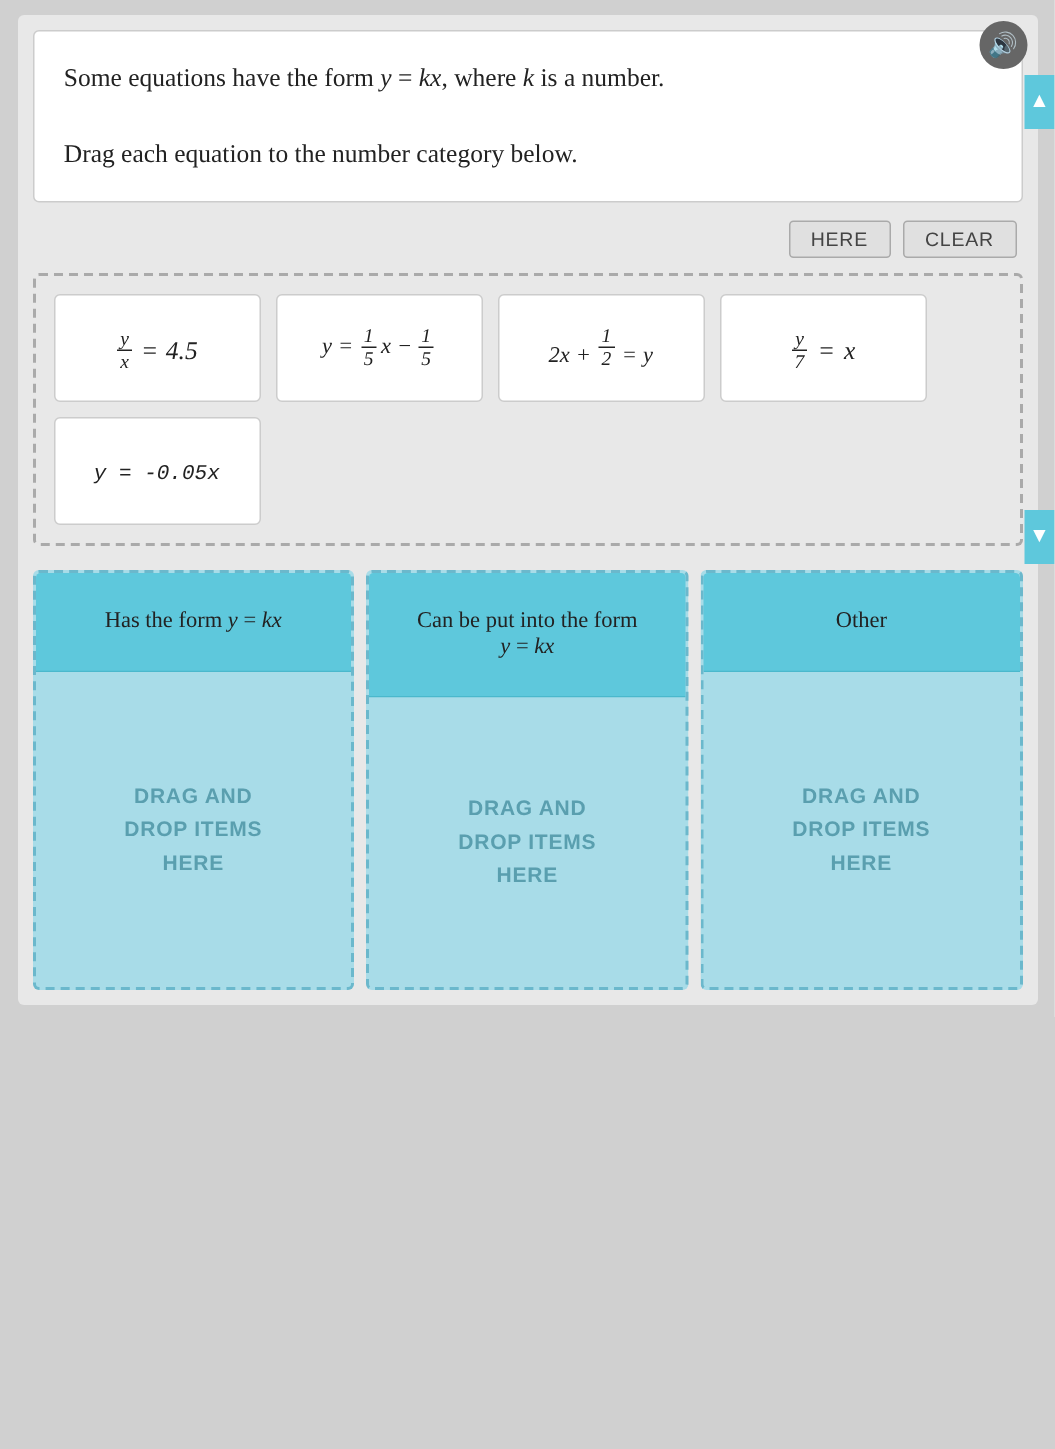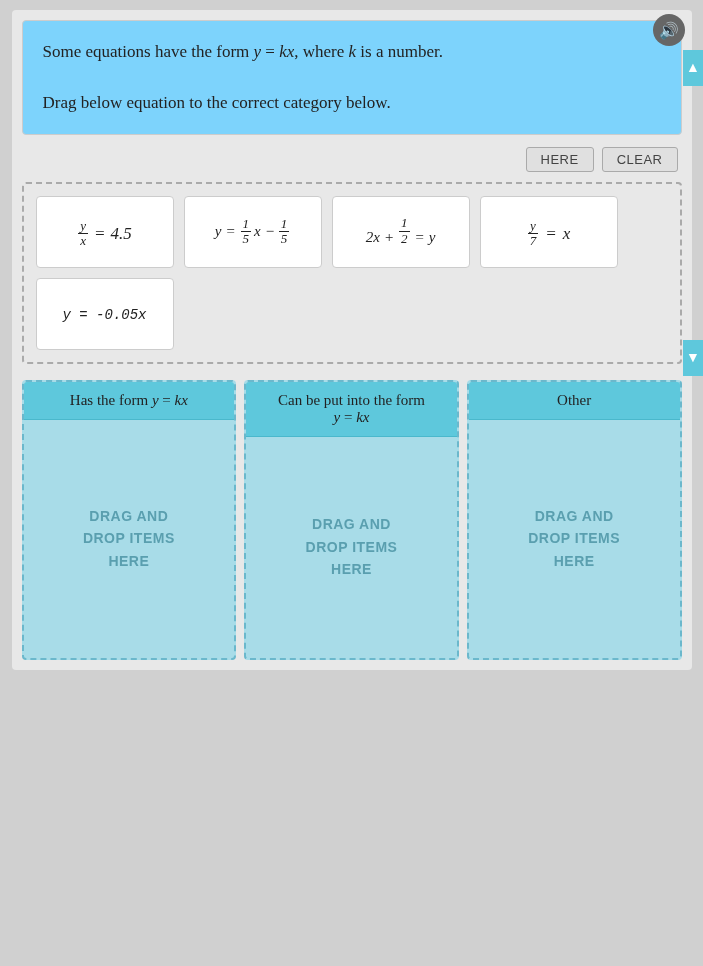--- a/index.html
+++ b/index.html
@@ -14,21 +14,21 @@
     .main-container {
       width: 680px;
       margin: 10px auto;
       background: #e8e8e8;
       border-radius: 4px;
       padding: 10px;
     }
 
     
     .instruction-box {
-      background: #7dd3fc;
+      background: #ffffff;
       border: 1px solid #ccc;
       border-radius: 4px;
       padding: 18px 20px;
       margin-bottom: 12px;
       font-size: 17px;
       line-height: 1.5;
       color: #222;
     }
 
     
@@ -93,21 +93,21 @@
       min-height: 280px;
       display: flex;
       flex-direction: column;
       align-items: center;
     }
 
     .drop-zone-header {
       width: 100%;
       background: #5ec8dc;
       border-radius: 3px 3px 0 0;
-      padding: 10px 8px;
+      padding: 24px 8px;
       text-align: center;
       font-size: 15px;
       color: #222;
       font-family: Georgia, serif;
       border-bottom: 1px solid #4ab8cc;
     }
 
     .drop-zone-body {
       flex: 1;
       width: 100%;
@@ -196,21 +196,21 @@
   <div class="speaker-btn">
     <span>🔊</span>
   </div>
 
   <div class="instruction-box">
     <p>
       Some equations have the form <em>y</em> = <em>kx</em>, where <em>k</em> is a number.
     </p>
     <br>
     <p>
-      Drag below equation to the correct category below.
+      Drag each equation to the number category below.
     </p>
   </div>
 
   <div class="toolbar">
     <button class="btn-clear">HERE</button>
     <button class="btn-check">CLEAR</button>
   </div>
 
   <div class="equations-area">
 

